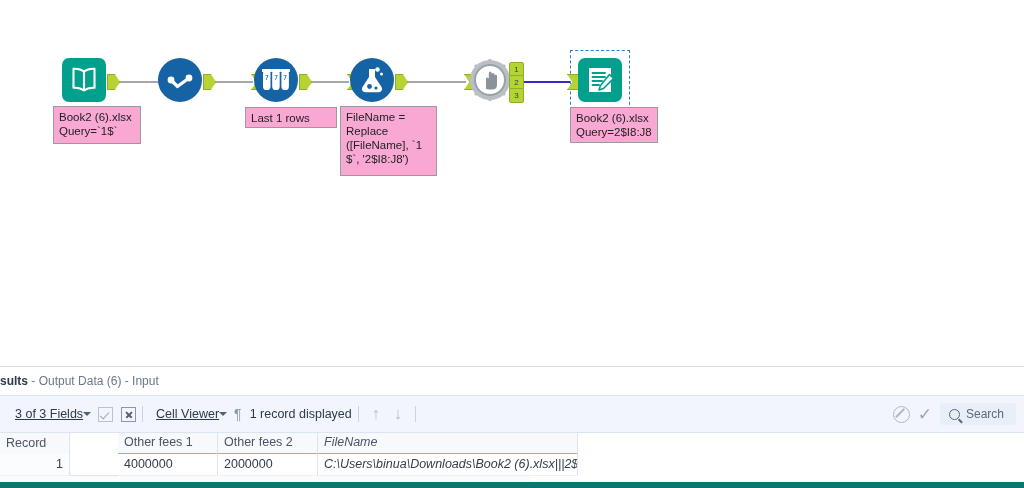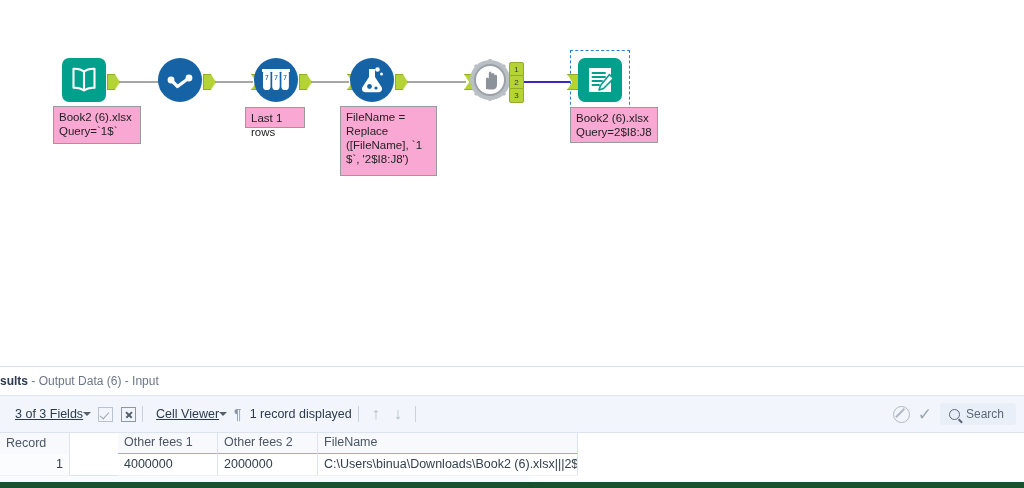--- a/index.html
+++ b/index.html
@@ -103,21 +103,21 @@
     font-family: "Liberation Sans", sans-serif;
   }
 
   
   #results {
     position: absolute;
     left: 0;
     top: 366px;
     width: 1024px;
     height: 122px;
-    background: #14532d;
+    background: #0f766e;
     border-top: 1px solid #d6e0ef;
   }
   #results-title {
     height: 28px;
     line-height: 28px;
     padding-left: 0px;
     font-size: 12px;
     color: #6b7787;
     background: #ffffff;
     white-space: nowrap;
@@ -286,21 +286,21 @@
     overflow: hidden;
     white-space: nowrap;
   }
   .gc.rec {
     text-align: right;
     background: #fbfcfe;
   }
   .w-rec  { width: 70px; }
   .w-c1   { width: 100px; margin-left: 48px; }
   .w-c2   { width: 100px; }
-  .w-c3   { width: 260px; }
+  .w-c3   { width: 260px; font-style: italic; }
   #grid-end {
     height: 6px;
     background: #fafbfd;
     border-top: 1px solid #dde4ee;
     width: 530px;
   }
 </style>
 </head>
 <body>
 
@@ -347,21 +347,21 @@
         <rect x="17.2" y="11" width="9.5" height="3" fill="#ffffff"></rect>
         <rect x="26.4" y="11" width="9.5" height="3" fill="#ffffff"></rect>
         <text x="12.7" y="22" font-size="7" fill="#1563a5" text-anchor="middle" font-family="DejaVu Sans, sans-serif">7</text>
         <text x="21.9" y="22" font-size="7" fill="#1563a5" text-anchor="middle" font-family="DejaVu Sans, sans-serif">7</text>
         <text x="31.1" y="22" font-size="7" fill="#1563a5" text-anchor="middle" font-family="DejaVu Sans, sans-serif">7</text>
       </svg>
     </div>
   </div>
   <div class="anchor out" style="left:299px; top:74px;"></div>
   <div class="anchor in" style="left:347px; top:74px;"></div>
-  <div class="label-box" style="left:245px; top:107px; width:60px; height:21px;">Last 1 rows</div>
+  <div class="label-box" style="left:245px; top:107px; width:92px; height:21px;">Last 1 rows</div>
 
   <div class="node" style="left:350px; top:58px;">
     <div class="node-circ">
       <svg width="44" height="44" viewBox="0 0 44 44">
         <path d="M19 11 L19 19 L12.5 29 C11 31.4 12.6 34.2 15.4 34.2 L28.6 34.2 C31.4 34.2 33 31.4 31.5 29 L25 19 L25 11 Z" fill="#ffffff"></path>
         <circle cx="19.5" cy="28.5" r="2.4" fill="#1563a5"></circle>
         <circle cx="26" cy="30" r="1.6" fill="#1563a5"></circle>
         <circle cx="27.5" cy="11.5" r="2.3" fill="#ffffff"></circle>
         <circle cx="31.5" cy="16" r="1.5" fill="#ffffff"></circle>
       </svg>

